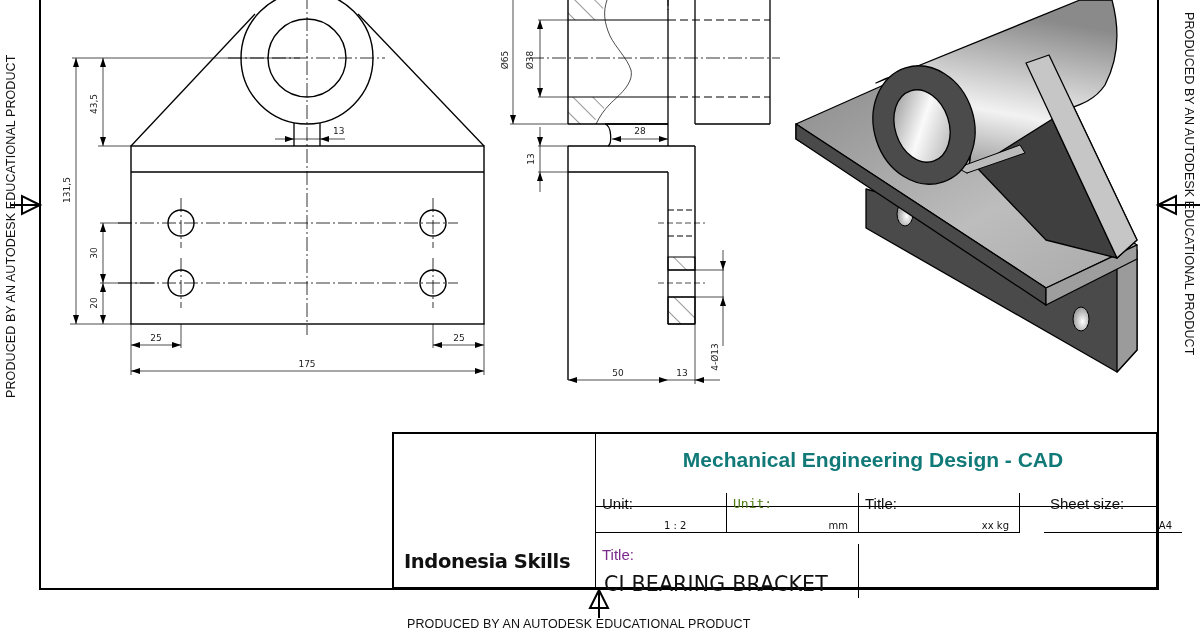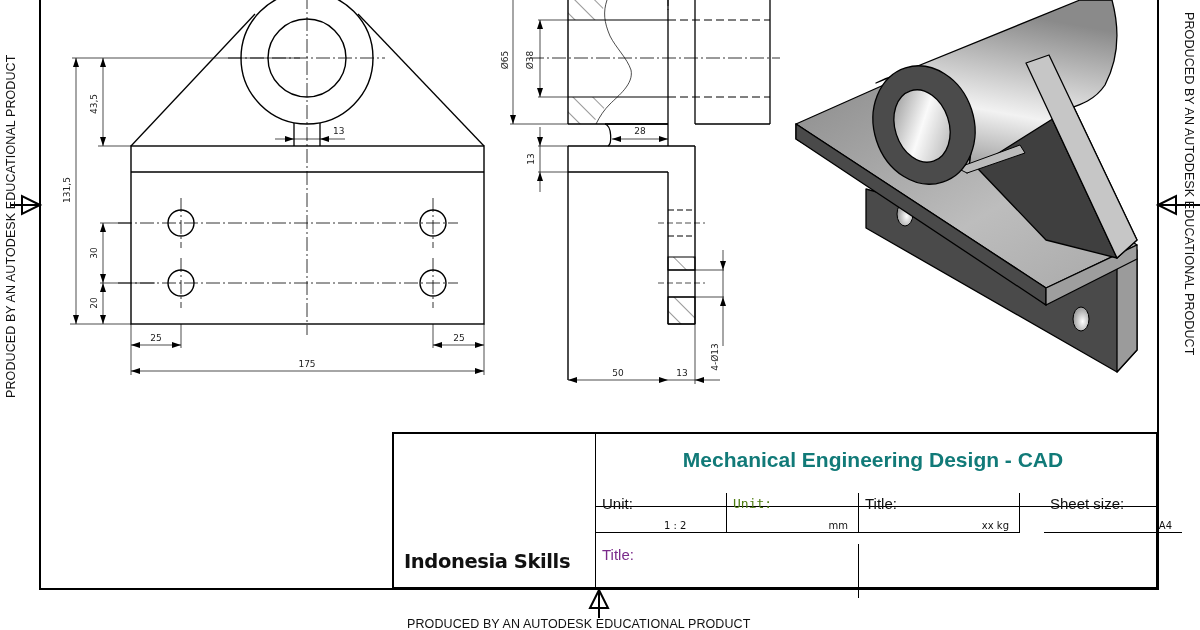--- a/index.html
+++ b/index.html
@@ -326,15 +326,16 @@
     <span class="lbl">Title:</span>
     <span class="val">xx kg</span>
   </div>
   <div class="cell" style="left:650px; top:59px; width:138px; height:40px; border-right:none;">
     <span class="lbl">Sheet size:</span>
     <span class="val">A4</span>
   </div>
 
   <div class="cell" style="left:202px; top:110px; width:263px; height:54px; border-bottom:none;">
     <span class="lbl purple">Title:</span>
+    <span class="val big">CI BEARING BRACKET</span>
   </div>
   <div class="cell" style="left:626px; top:99px; width:138px; height:54px; border:none;"></div>
 </div>
 
 </body></html>

